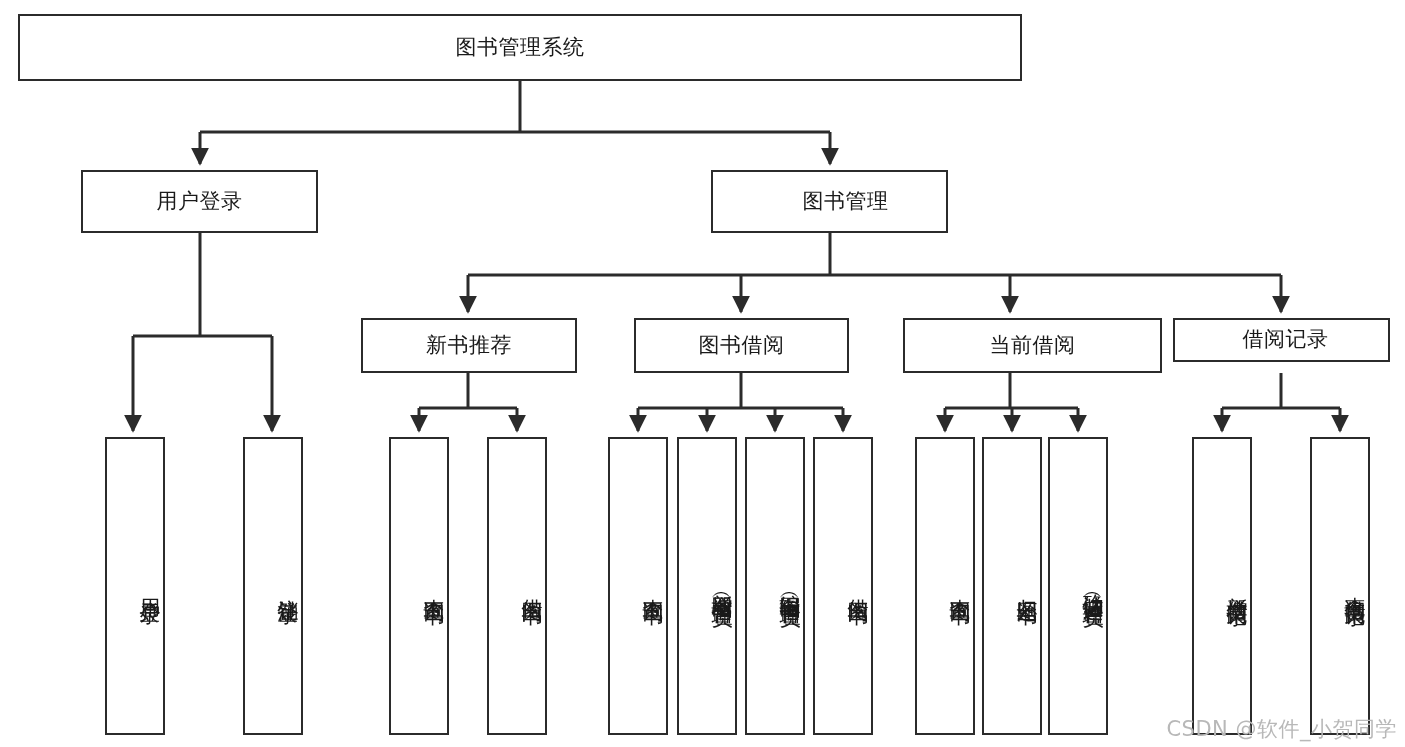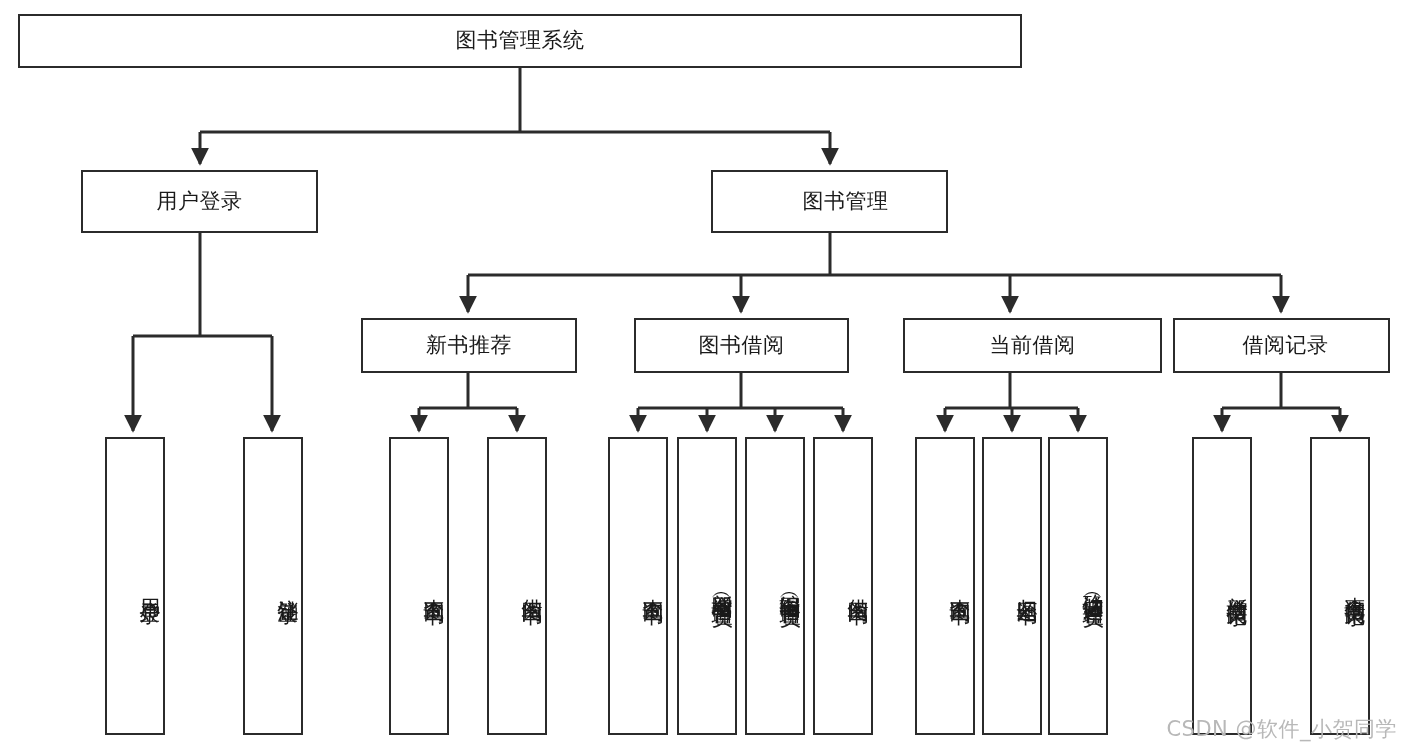--- a/index.html
+++ b/index.html
@@ -117,41 +117,41 @@
       <path d="M 1012 408 L 1012 431" marker-end="url(#arrow)"></path>
       <path d="M 1078 408 L 1078 431" marker-end="url(#arrow)"></path>
 
       <path d="M 1281 373 L 1281 408"></path>
       <path d="M 1222 408 L 1340 408"></path>
       <path d="M 1222 408 L 1222 431" marker-end="url(#arrow)"></path>
       <path d="M 1340 408 L 1340 431" marker-end="url(#arrow)"></path>
     </g>
   </svg>
 
-  <div class="node node-h" style="left: 18px; top: 14px; width: 1004px; height: 54px; border-color: rgb(43, 43, 43); background: rgb(255, 255, 255); color: rgb(26, 26, 26);">
+  <div class="node node-h" style="left: 18px; top: 14px; width: 1004px; height: 67px; border-color: rgb(43, 43, 43); background: rgb(255, 255, 255); color: rgb(26, 26, 26);">
     <span>图书管理系统</span>
   </div>
 
   <div class="node node-h" style="left: 81px; top: 170px; width: 237px; height: 63px; border-color: rgb(43, 43, 43); background: rgb(255, 255, 255); color: rgb(26, 26, 26);">
     <span>用户登录</span>
   </div>
   <div class="node node-h" style="left: 711px; top: 170px; width: 237px; height: 63px; border-color: rgb(43, 43, 43); background: rgb(255, 255, 255); color: rgb(26, 26, 26); padding-left: 32px;">
     <span>图书管理</span>
   </div>
 
   <div class="node node-h" style="left: 634px; top: 318px; width: 215px; height: 55px; border-color: rgb(43, 43, 43); background: rgb(255, 255, 255); color: rgb(26, 26, 26);">
     <span>图书借阅</span>
   </div>
   <div class="node node-h" style="left: 361px; top: 318px; width: 216px; height: 55px; border-color: rgb(43, 43, 43); background: rgb(255, 255, 255); color: rgb(26, 26, 26);">
     <span>新书推荐</span>
   </div>
   <div class="node node-h" style="left: 903px; top: 318px; width: 259px; height: 55px; border-color: rgb(43, 43, 43); background: rgb(255, 255, 255); color: rgb(26, 26, 26);">
     <span>当前借阅</span>
   </div>
-  <div class="node node-h" style="left: 1173px; top: 318px; width: 217px; height: 55px; border-color: rgb(43, 43, 43); background: rgb(255, 255, 255); color: rgb(26, 26, 26); padding-left: 8px;">
+  <div class="node node-h" style="left: 1173px; top: 318px; width: 217px; height: 44px; border-color: rgb(43, 43, 43); background: rgb(255, 255, 255); color: rgb(26, 26, 26); padding-left: 8px;">
     <span>借阅记录</span>
   </div>
 
   <div class="node node-v" style="left: 105px; top: 437px; width: 60px; height: 298px; border-color: rgb(43, 43, 43); background: rgb(255, 255, 255); color: rgb(26, 26, 26);">
     <span class="vlabel">用户登录</span>
   </div>
   <div class="node node-v" style="left: 243px; top: 437px; width: 60px; height: 298px; border-color: rgb(43, 43, 43); background: rgb(255, 255, 255); color: rgb(26, 26, 26);">
     <span class="vlabel">注销登录</span>
   </div>
   <div class="node node-v" style="left: 389px; top: 437px; width: 60px; height: 298px; border-color: rgb(43, 43, 43); background: rgb(255, 255, 255); color: rgb(26, 26, 26);">

